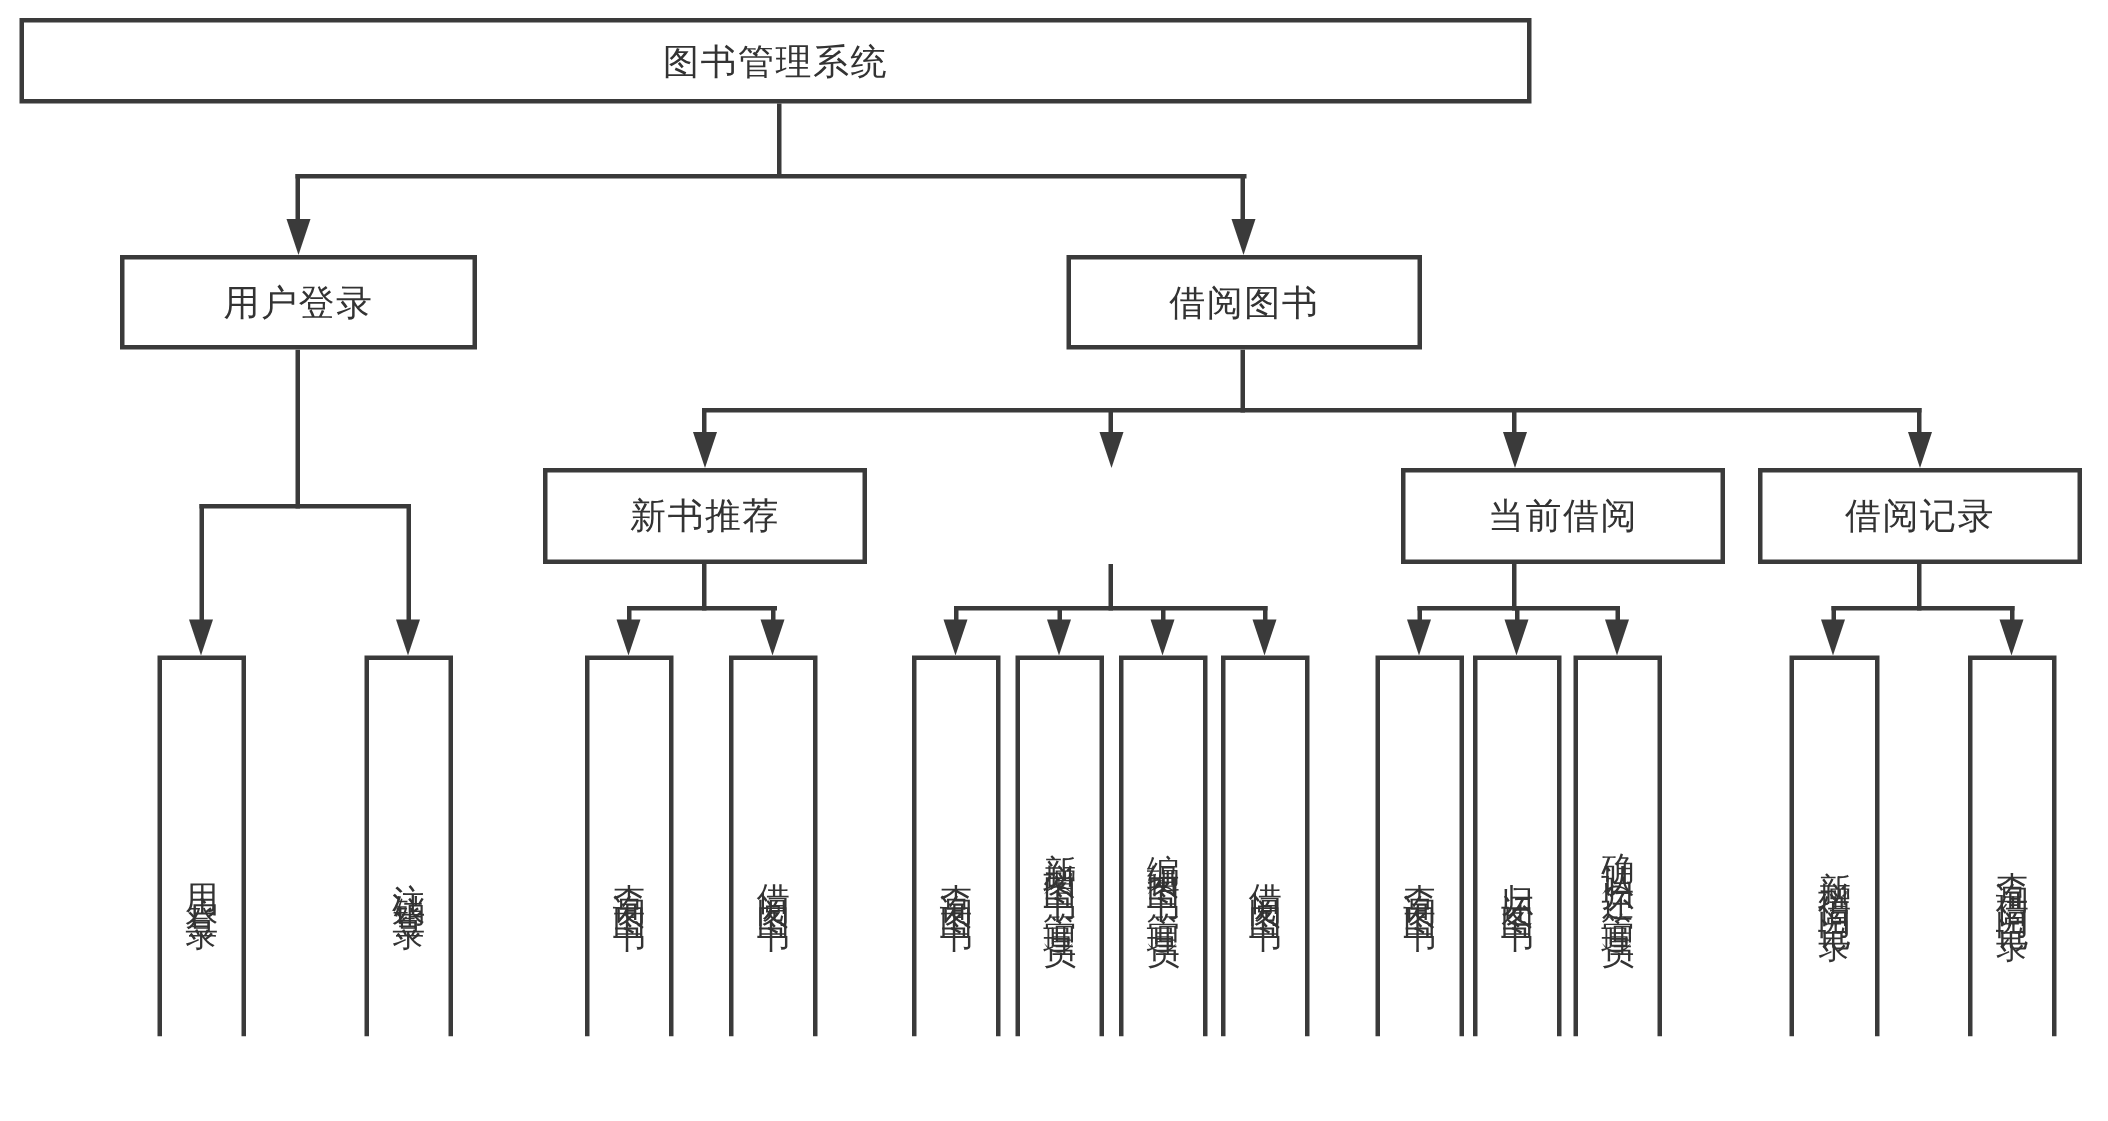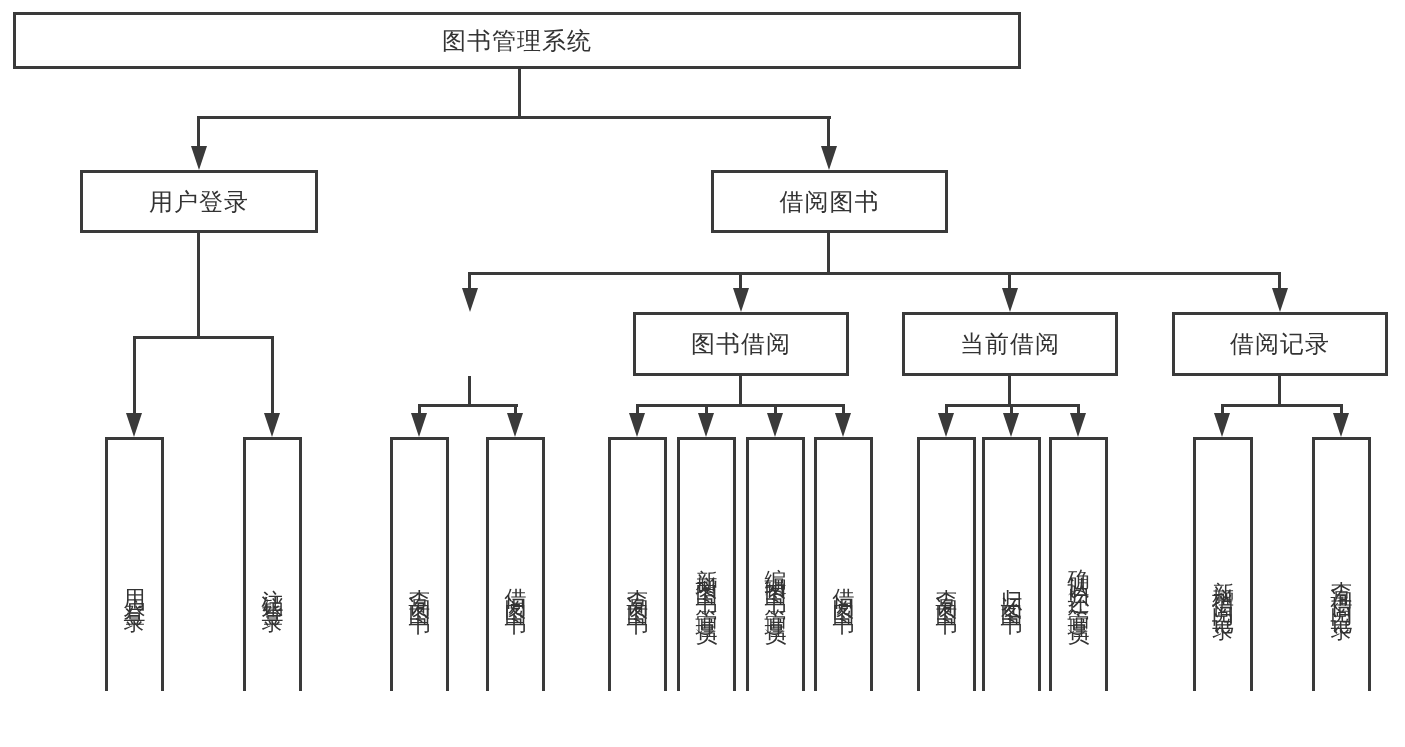--- a/index.html
+++ b/index.html
@@ -63,24 +63,24 @@
   <div class="hl" style="left:468px;top:272px;width:813px"></div>
   <div class="vl" style="left:468px;top:272px;height:20px"></div>
   <div class="ar" style="left:462px;top:288px"></div>
   <div class="vl" style="left:739px;top:272px;height:20px"></div>
   <div class="ar" style="left:733px;top:288px"></div>
   <div class="vl" style="left:1008px;top:272px;height:20px"></div>
   <div class="ar" style="left:1002px;top:288px"></div>
   <div class="vl" style="left:1278px;top:272px;height:20px"></div>
   <div class="ar" style="left:1272px;top:288px"></div>
 
-  <div class="node h" style="left:633px;top:312px;width:216px;height:64px">
-    <span>图书借阅</span>
+  <div class="node h" style="left:362px;top:312px;width:216px;height:64px">
+    <span>新书推荐</span>
   </div>
-  <div class="node h" style="left:902px;top:312px;width:216px;height:64px">
+  <div class="node h" style="left:934px;top:312px;width:216px;height:64px">
     <span>当前借阅</span>
   </div>
   <div class="node h" style="left:1172px;top:312px;width:216px;height:64px">
     <span>借阅记录</span>
   </div>
 
   <div class="vl" style="left:468px;top:376px;height:31px"></div>
   <div class="hl" style="left:418px;top:404px;width:100px"></div>
   <div class="vl" style="left:418px;top:404px;height:12px"></div>
   <div class="ar" style="left:411px;top:413px"></div>

